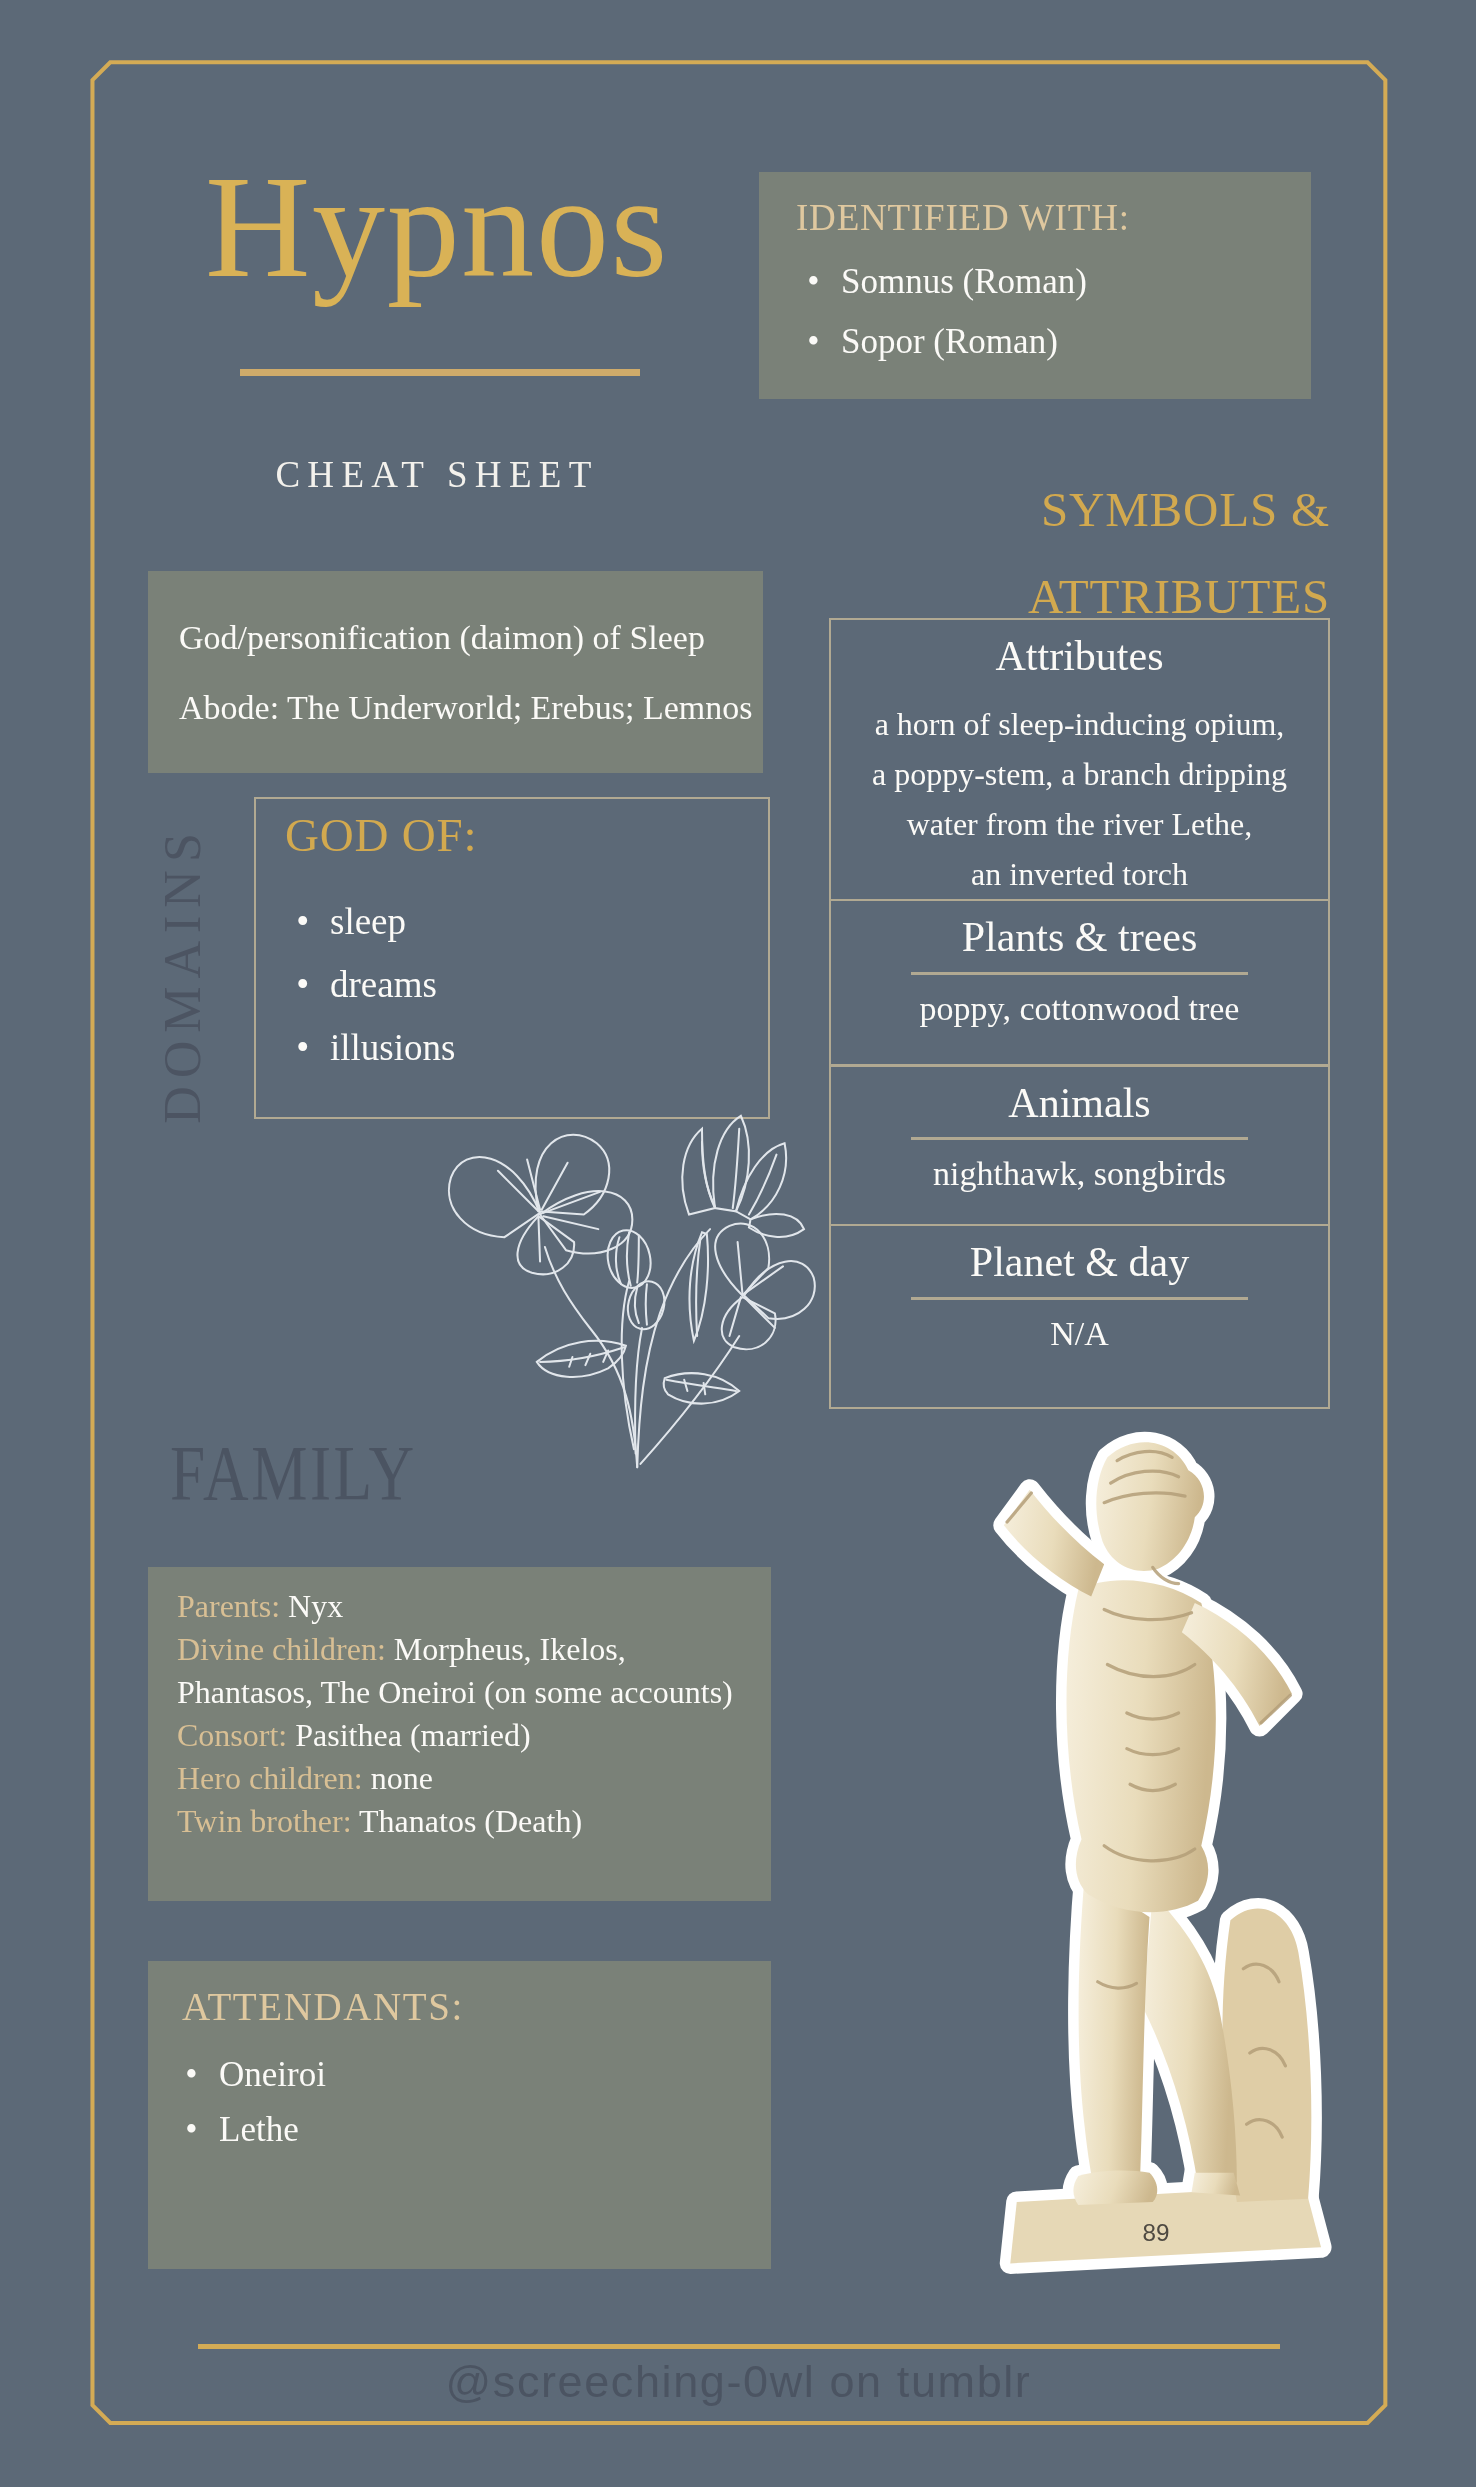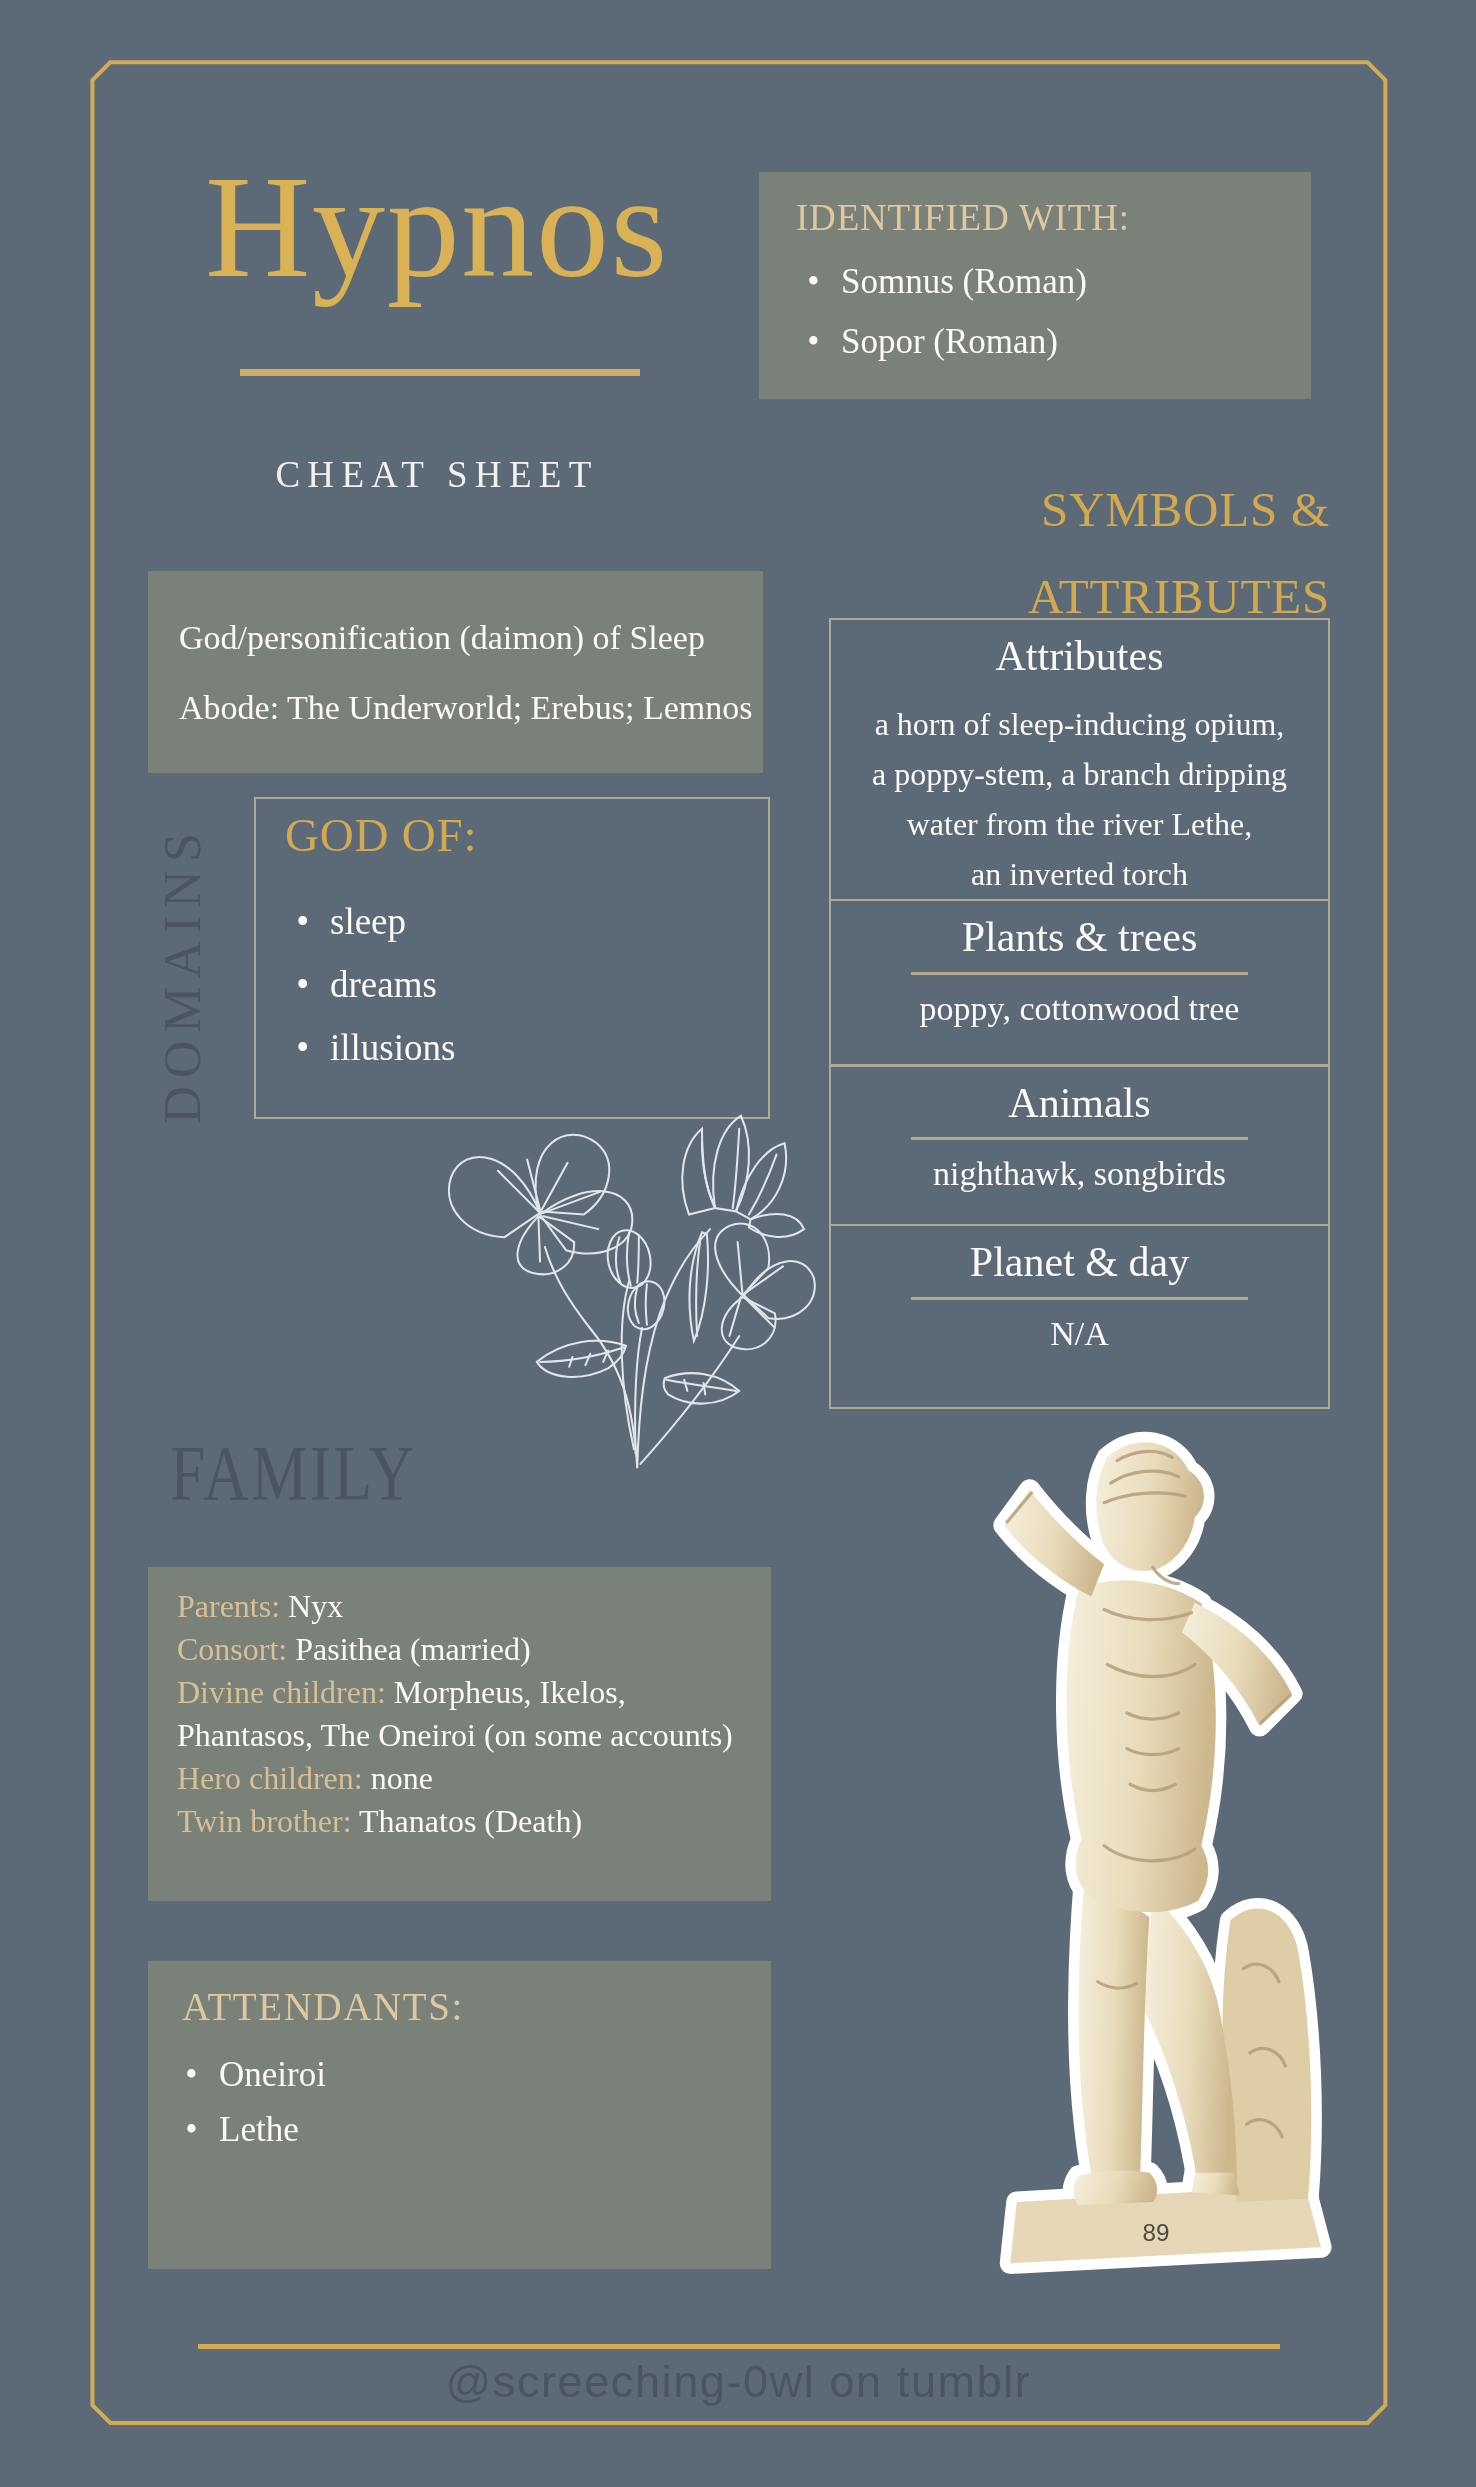--- a/index.html
+++ b/index.html
@@ -195,22 +195,22 @@
       <path d="M308,354 C340,360 370,364 394,368"></path>
       <path d="M330,354 L334,368"></path>
         <path d="M354,358 L356,372"></path>
     </g>
   </svg>
 
   <div class="abs family-heading">FAMILY</div>
 
   <div class="abs panel family-box">
     <p><span class="lbl">Parents:</span> <span class="val">Nyx</span></p>
+    <p><span class="lbl">Divine children:</span> <span class="val">Morpheus, Ikelos, Phantasos, The Oneiroi (on some accounts)</span></p>
     <p><span class="lbl">Consort:</span> <span class="val">Pasithea (married)</span></p>
-    <p><span class="lbl">Divine children:</span> <span class="val">Morpheus, Ikelos, Phantasos, The Oneiroi (on some accounts)</span></p>
     <p><span class="lbl">Hero children:</span> <span class="val">none</span></p>
     <p><span class="lbl">Twin brother:</span> <span class="val">Thanatos (Death)</span></p>
   </div>
 
   <div class="abs panel attendants">
     <div class="panel-heading">ATTENDANTS:</div>
     <ul class="blist">
       <li>Oneiroi</li>
       <li>Lethe</li>
     </ul>

